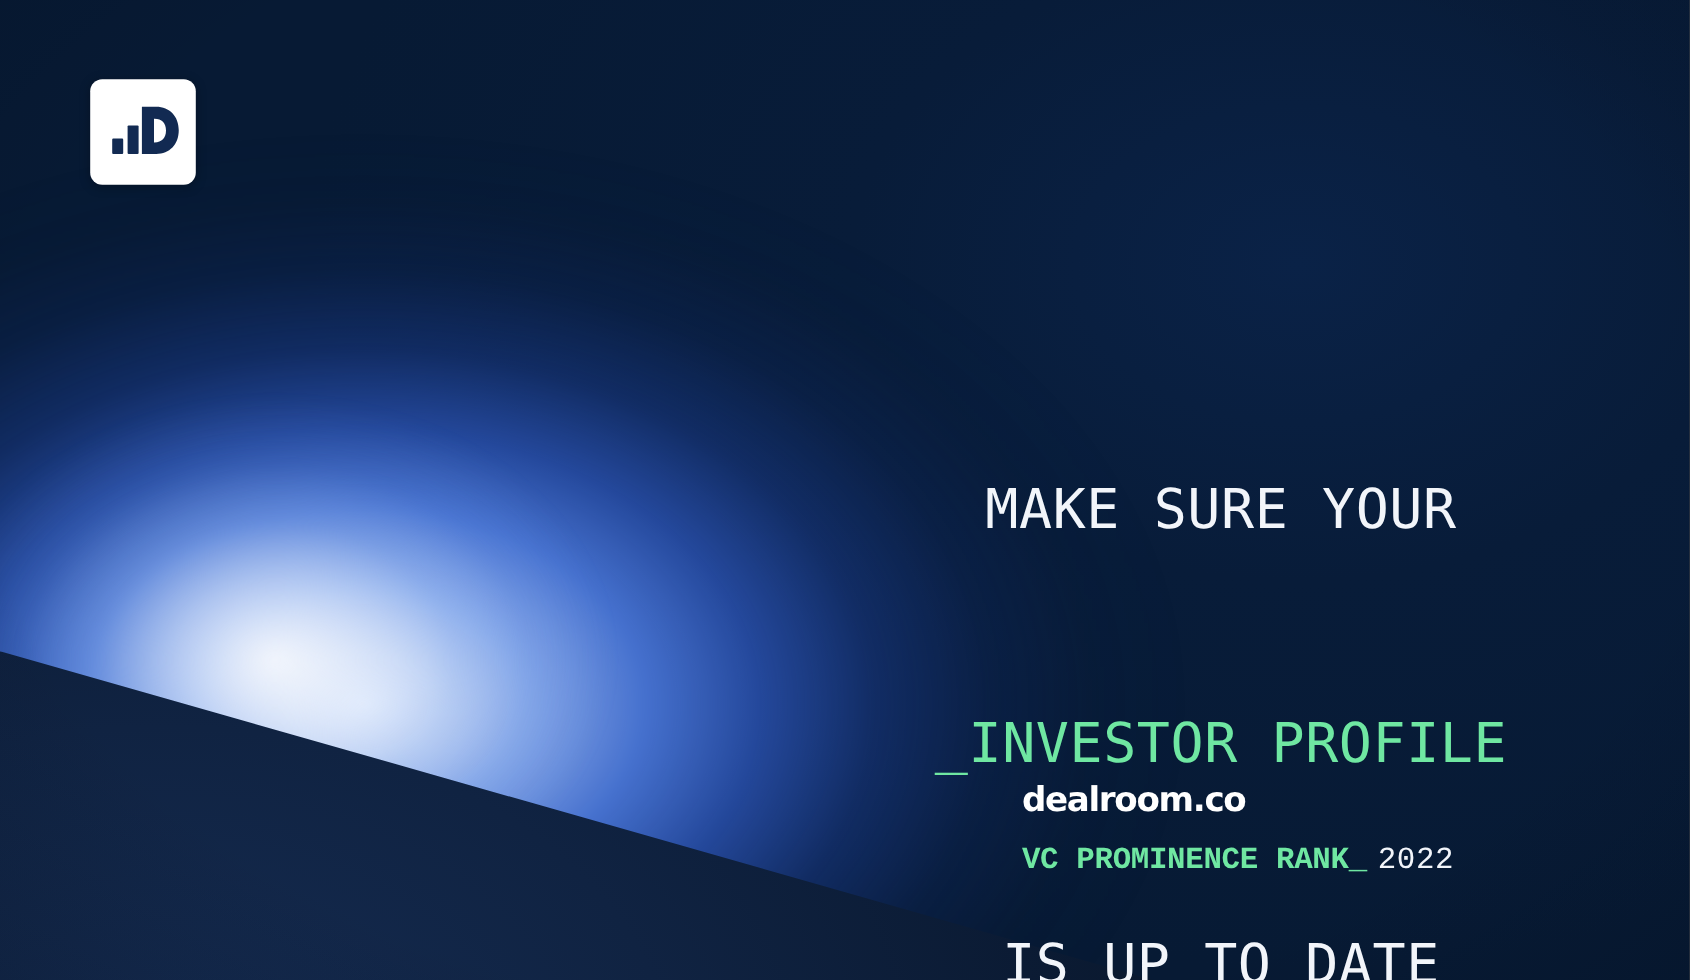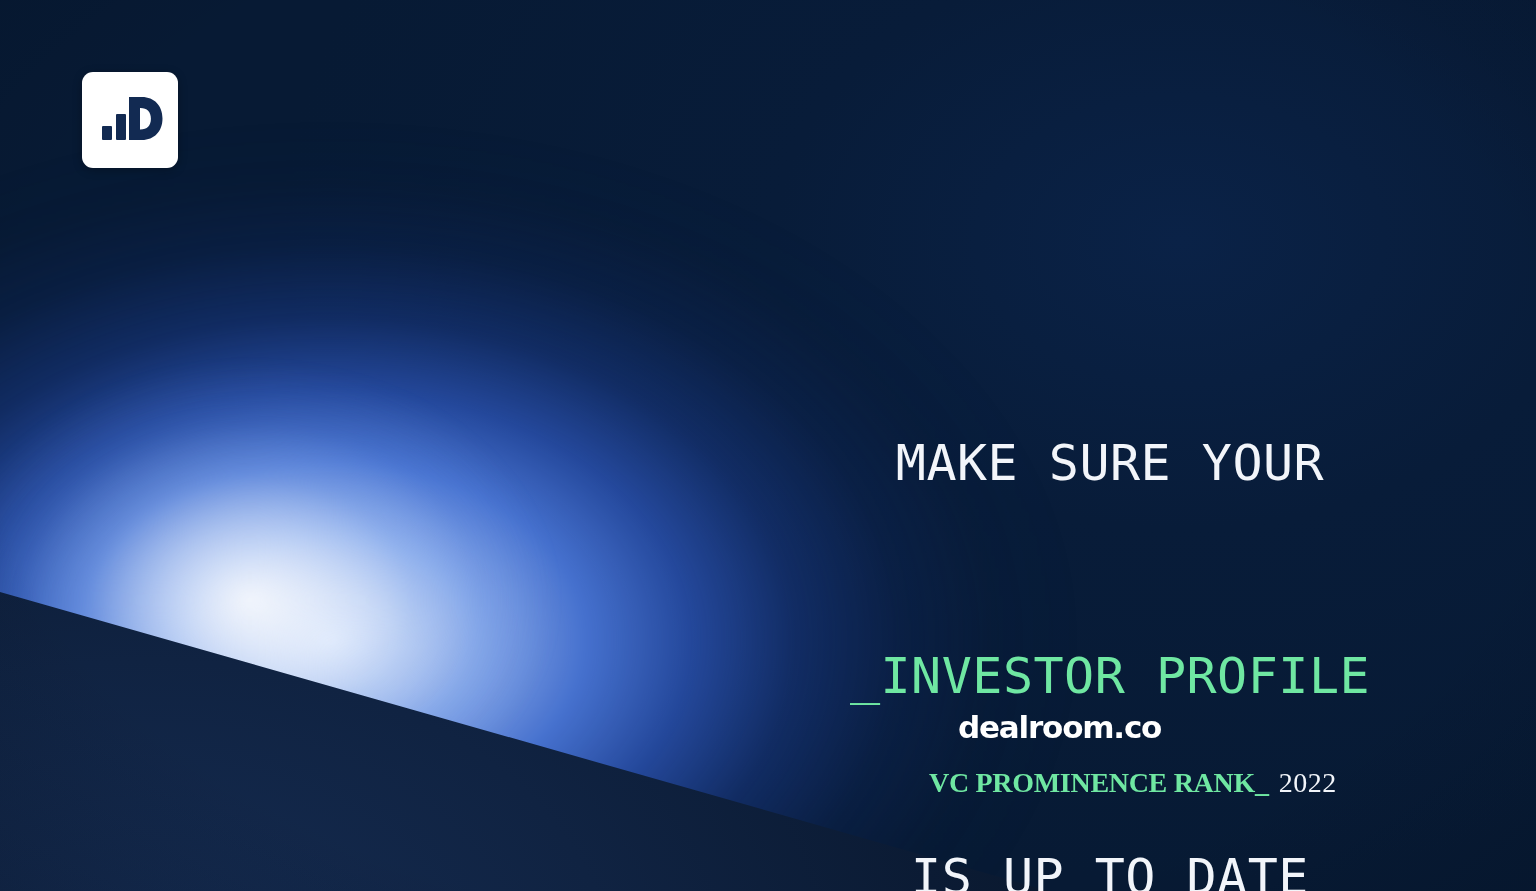--- a/index.html
+++ b/index.html
@@ -126,25 +126,24 @@
     left: 929px;
     top: 712px;
   }
   .brand-wordmark {
     font-family: "DejaVu Sans", "Liberation Sans", sans-serif;
     font-size: 31px;
     font-weight: 700;
     letter-spacing: -1.2px;
     color: #ffffff;
     line-height: 1;
-    margin-left: 29px;
   }
   .brand-sub {
     margin-top: 26px;
-    font-family: Liberation Serif, serif;
+    font-family: Liberation Mono, monospace;
     font-size: 28px;
     line-height: 1;
     white-space: nowrap;
     text-align: right;
   }
   .brand-sub .rank-label {
     font-weight: 700;
     color: #6fe7a2;
     letter-spacing: -0.3px;
   }

